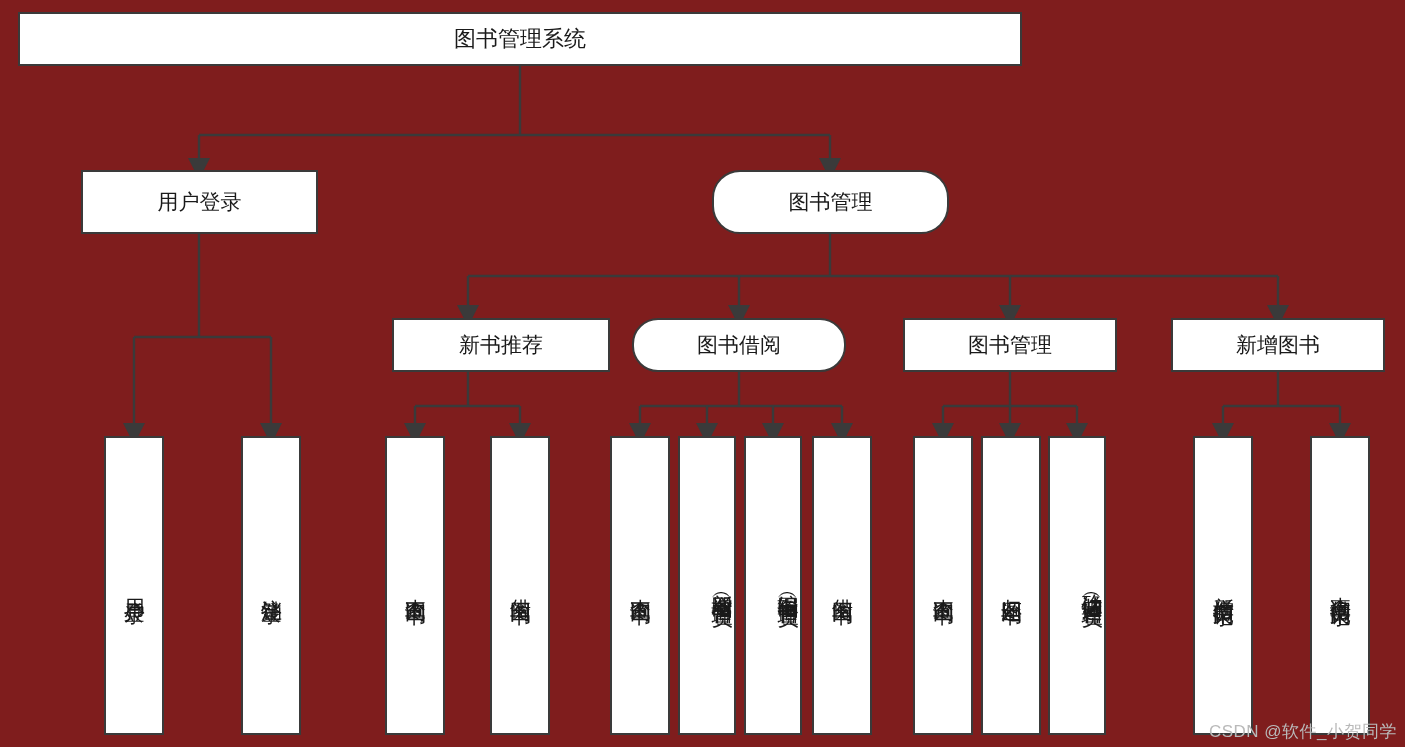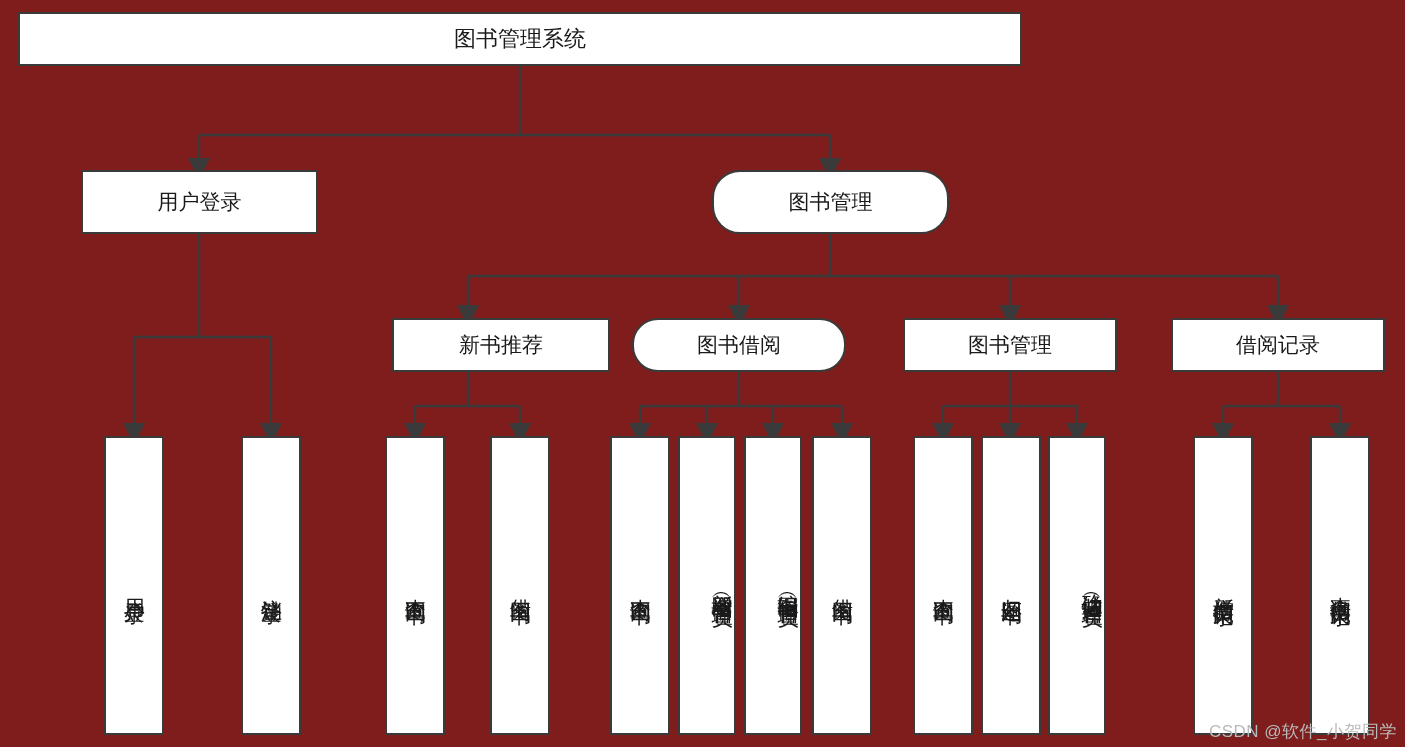--- a/index.html
+++ b/index.html
@@ -120,21 +120,21 @@
   </svg>
 
   <div class="node root" style="left:18px; top:12px; width:1004px; height:54px;">图书管理系统</div>
 
   <div class="node h" style="left:81px; top:170px; width:237px; height:64px;">用户登录</div>
   <div class="node h" style="left:712px; top:170px; width:237px; height:64px;border-radius:28px;">图书管理</div>
 
   <div class="node h" style="left:360px; top:318px; width:218px; height:54px;margin-left:32px;">新书推荐</div>
   <div class="node h" style="left:632px; top:318px; width:214px; height:54px;border-radius:26px;">图书借阅</div>
   <div class="node h" style="left:903px; top:318px; width:214px; height:54px;">图书管理</div>
-  <div class="node h" style="left:1171px; top:318px; width:214px; height:54px;">借阅记录</div>
+  <div class="node h" style="left:1171px; top:318px; width:214px; height:54px;">新增图书</div>
 
   <div class="node v tall" style="left:104px; top:436px; width:60px; height:299px;">用户登录</div>
   <div class="node v tall" style="left:241px; top:436px; width:60px; height:299px;">注销登录</div>
 
   <div class="node v tall" style="left:385px; top:436px; width:60px; height:299px;">查询图书</div>
   <div class="node v tall" style="left:490px; top:436px; width:60px; height:299px;">借阅图书</div>
 
   <div class="node v tall" style="left:610px; top:436px; width:60px; height:299px;">查询图书</div>
   <div class="node v" style="left:678px; top:436px; width:58px; height:299px;">新增图书（管理员）</div>
   <div class="node v" style="left:744px; top:436px; width:58px; height:299px;">编辑图书（管理员）</div>

